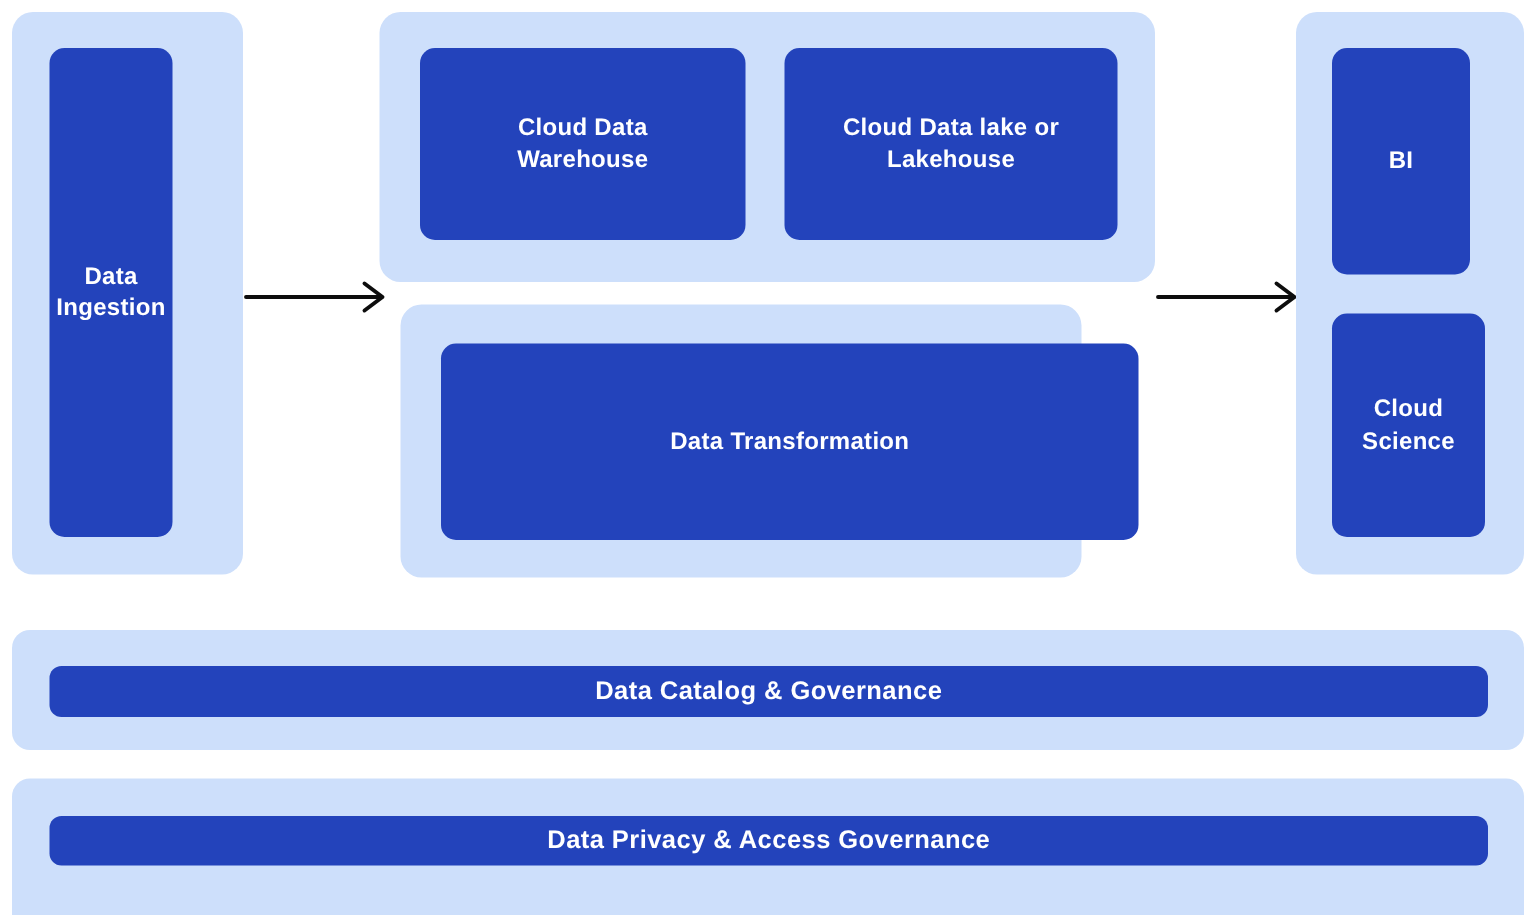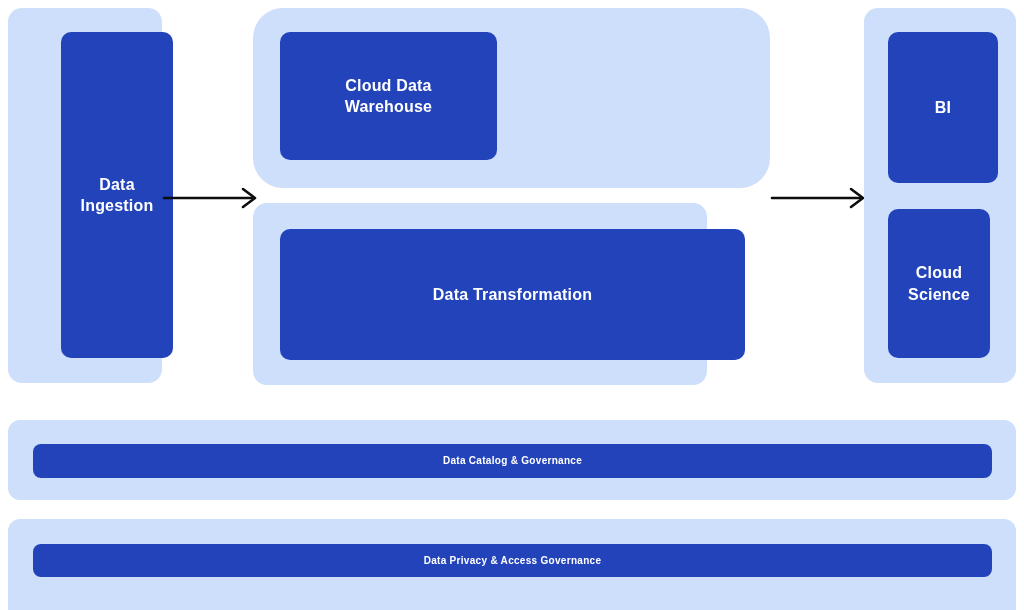--- a/index.html
+++ b/index.html
@@ -26,70 +26,73 @@
     justify-content: center;
     text-align: center;
     font-weight: bold;
     font-size: 16px;
     line-height: 1.32;
     letter-spacing: 0.2px;
   }
   .node .lbl { display: inline-block; }
   .bar {
     border-radius: 8px;
-    font-size: 10px;
+    font-size: 17px;
     letter-spacing: 0.3px;
   }
   .arrow {
     position: absolute;
     display: block;
   }
   .arrow line, .arrow path {
     stroke: var(--arrow-color, #0d0d0d);
     stroke-width: 2.6;
     stroke-linecap: round;
     stroke-linejoin: round;
     fill: none;
   }
 </style>
 </head>
 <body>
 
 <div class="canvas">
 
   <div class="panel" style="left:8px; top:8px; width:154px; height:375px;">
-    <div class="node" style="left:25px; top:24px; width:112px; height:326px;margin-left:28px;">
+    <div class="node" style="left:25px; top:24px; width:82px; height:326px;">
       <span class="lbl" style="max-width:92px;">Data Ingestion</span>
     </div>
   </div>
 
   <svg class="arrow" style="left:162px; top:184px;" width="98" height="28" viewBox="0 0 98 28">
     <line x1="2" y1="14" x2="91" y2="14"></line>
     <path d="M81 5 L93 14 L81 23"></path>
   </svg>
 
-  <div class="panel" style="left:253px; top:8px; width:517px; height:180px;border-radius:30px;">
+  <div class="panel" style="left:253px; top:8px; width:517px; height:180px;">
     <div class="node" style="left:27px; top:24px; width:217px; height:128px;">
       <span class="lbl" style="max-width:120px;">Cloud Data Warehouse</span>
     </div>
+    <div class="node" style="left:270px; top:24px; width:222px; height:128px;">
+      <span class="lbl" style="max-width:145px;">Cloud Data lake or Lakehouse</span>
+    </div>
   </div>
 
-  <div class="panel" style="left:253px; top:203px; width:454px; height:182px;">
+  <div class="panel" style="left:267px; top:203px; width:454px; height:182px;">
     <div class="node" style="left:27px; top:26px; width:465px; height:131px;">
       <span class="lbl">Data Transformation</span>
     </div>
   </div>
 
   <svg class="arrow" style="left:768px; top:184px;" width="100" height="28" viewBox="0 0 100 28">
     <line x1="4" y1="14" x2="93" y2="14"></line>
     <path d="M83 5 L95 14 L83 23"></path>
   </svg>
 
   <div class="panel" style="left:864px; top:8px; width:152px; height:375px;">
-    <div class="node" style="left:24px; top:24px; width:110px; height:151px;">
+    <div class="node" style="left:24px; top:24px; width:92px; height:151px;">
       <span class="lbl">BI</span>
     </div>
     <div class="node" style="left:24px; top:201px; width:102px; height:149px;">
       <span class="lbl" style="max-width:70px;">Cloud Science</span>
     </div>
   </div>
 
   <div class="panel" style="left:8px; top:420px; width:1008px; height:80px; border-radius:12px;">
     <div class="node bar" style="left:25px; top:24px; width:959px; height:34px;">
       <span class="lbl">Data Catalog &amp; Governance</span>

